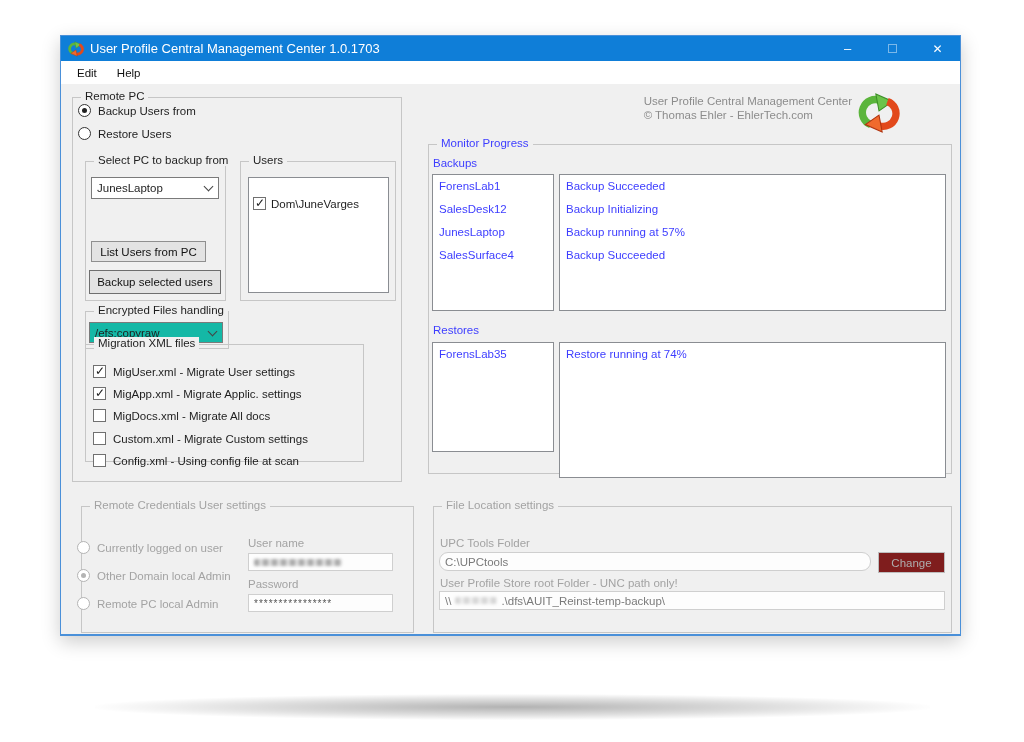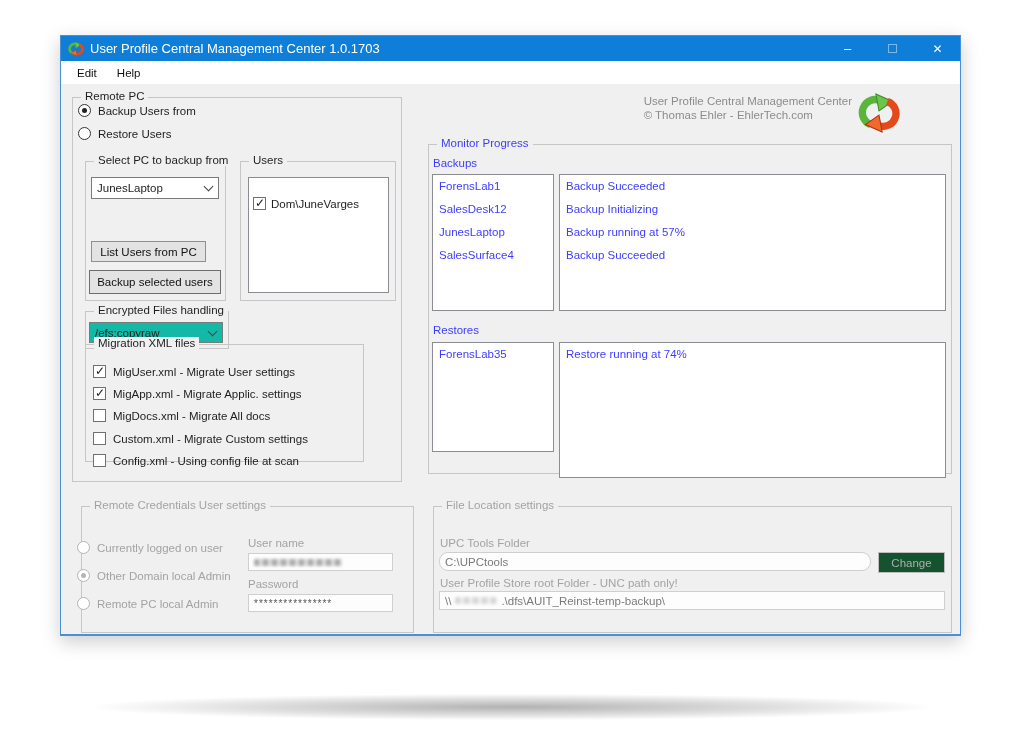--- a/index.html
+++ b/index.html
@@ -55,21 +55,21 @@
   .combobox { position:absolute; border:1px solid #7a7a7a; background:#fff; display:flex;
     align-items:center; padding-left:5px; }
   .combobox.graybg { background:#14b8a6; }
   .combobox .chev { position:absolute; right:6px; top:50%; width:7px; height:7px; margin-top:-5px;
     border-right:1px solid #444; border-bottom:1px solid #444; transform:rotate(45deg); }
 
   
   .btn { position:absolute; background:#e3e3e3; border:1px solid #8f8f8f; display:flex;
     align-items:center; justify-content:center; color:#111; }
   .btn.bold { font-weight:normal; border-color:#6e6e6e; }
-  .btn.disabled { background:#14532d; border:1px solid #bdbdbd; color:#adadad; }
+  .btn.disabled { background:#7f1d1d; border:1px solid #bdbdbd; color:#adadad; }
 
   
   .listbox { position:absolute; background:#ffffff; border:1px solid #8a8d92; overflow:hidden; }
   .listbox .li { padding:2px 6px; line-height:16.5px; }
   .listbox .li.blue { color:#3d3dff; line-height:19px; }
   .user-item { display:flex; align-items:center; gap:5px; padding:19px 4px; }
 
   
   .field { position:absolute; background:#ffffff; border:1px solid #c2c2c2; display:flex;
     align-items:center; padding:0 5px; color:#4a4a4a; white-space:nowrap; overflow:hidden; }

